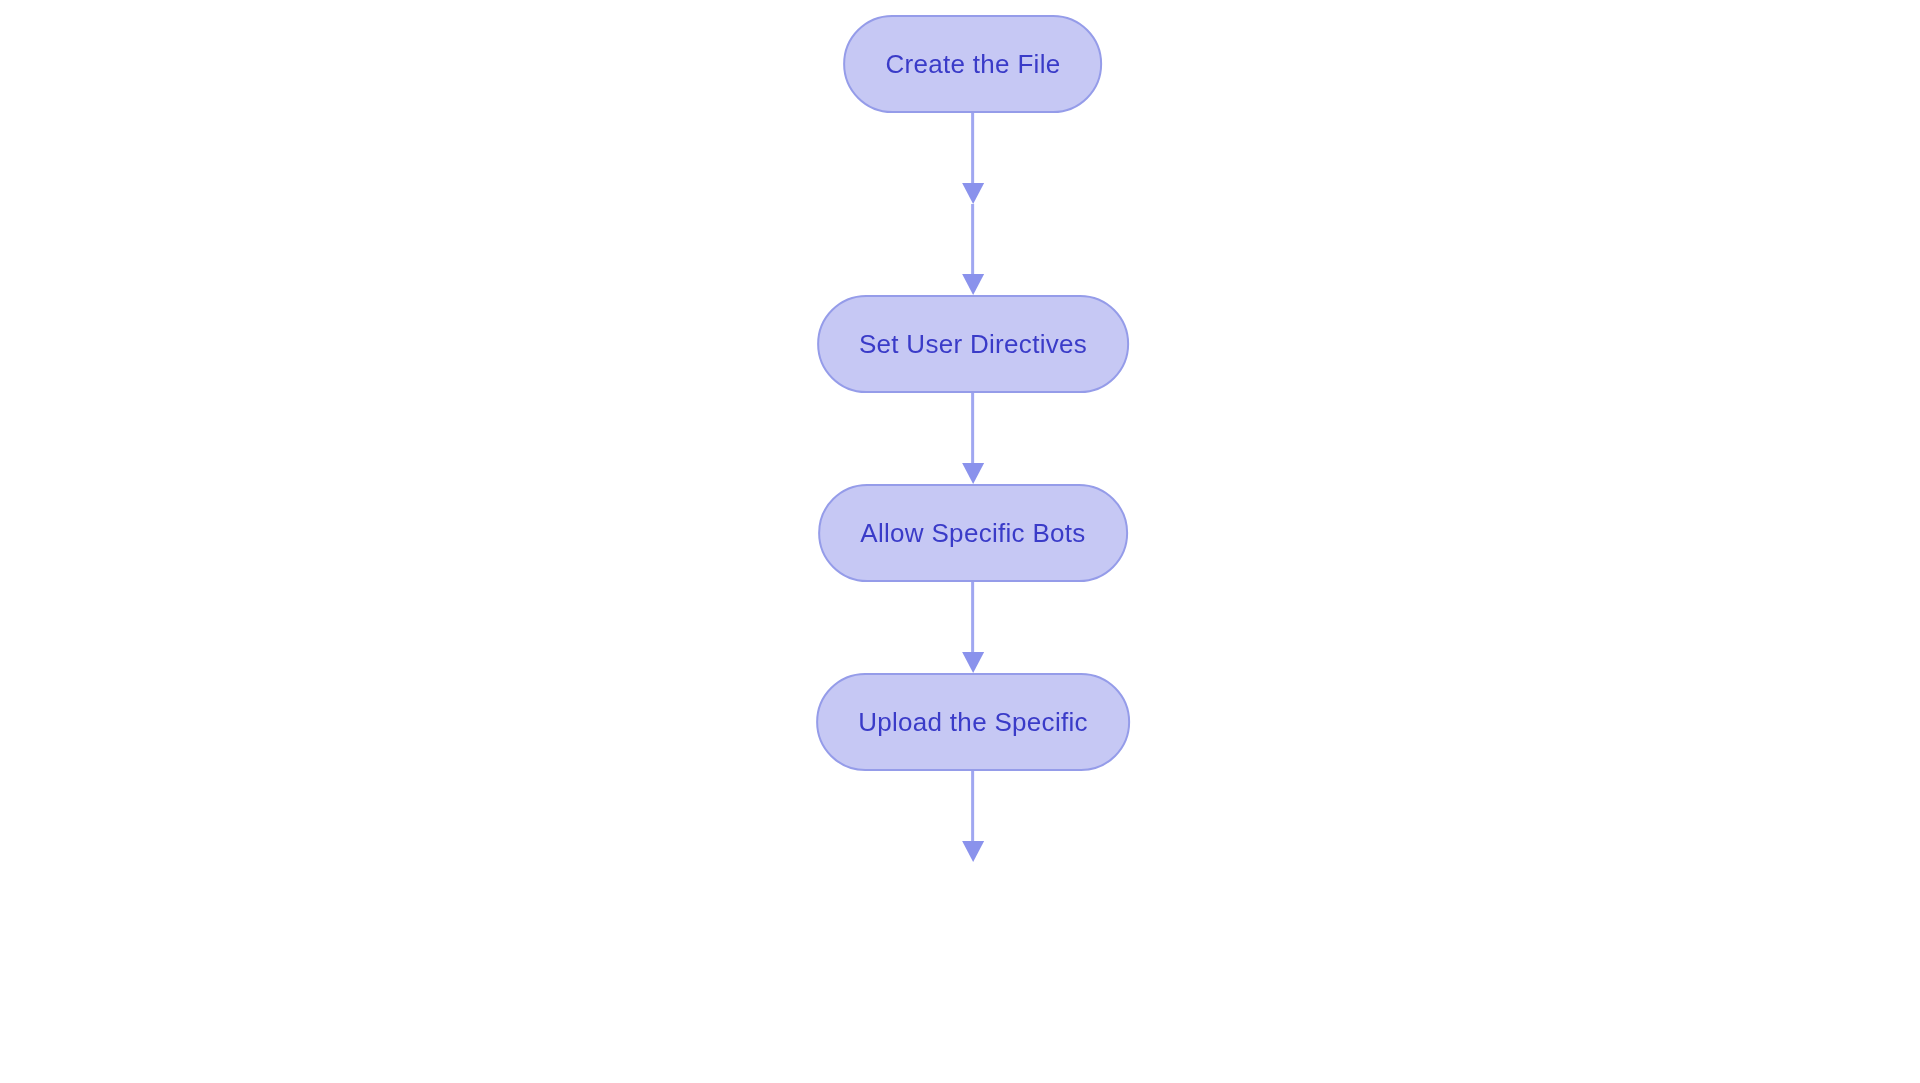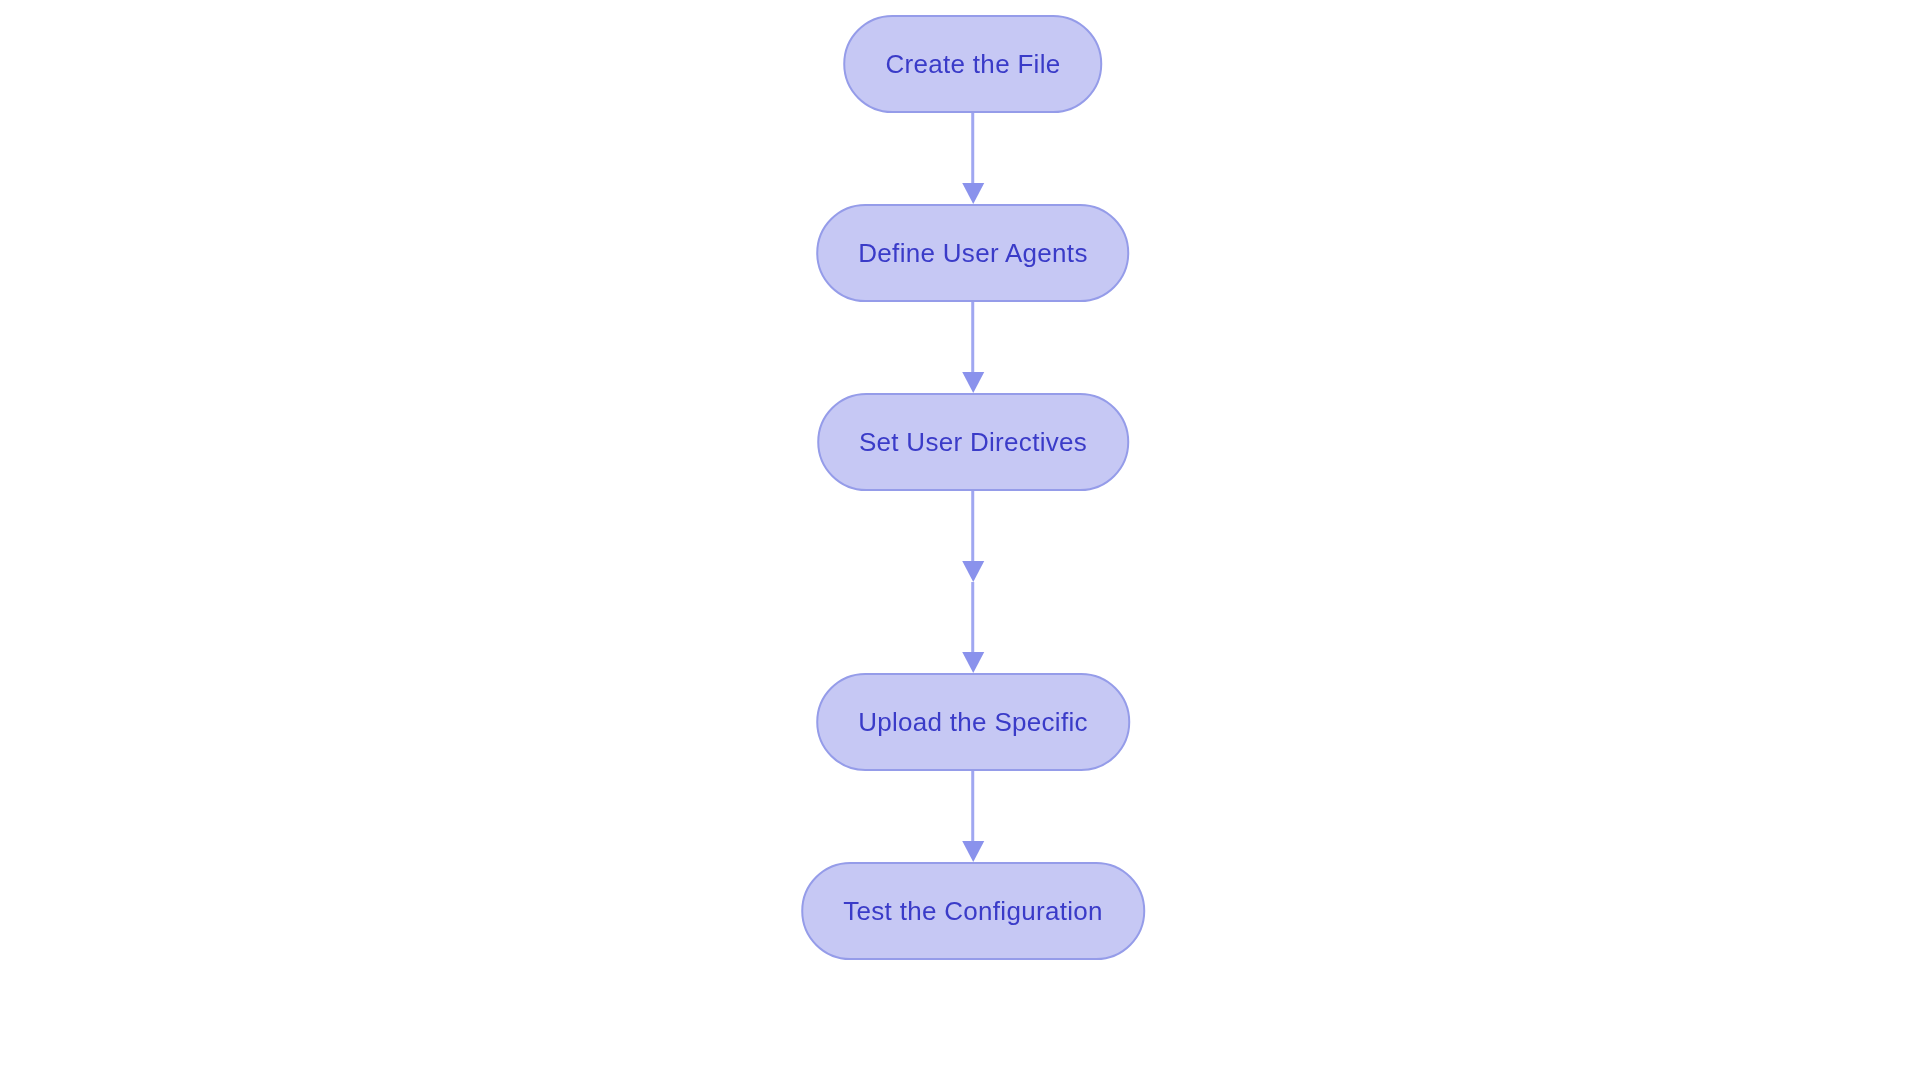--- a/index.html
+++ b/index.html
@@ -74,51 +74,48 @@
 
     <div class="flow-node">
       <span>Create the File</span>
     </div>
 
     <div class="connector">
       <div class="connector-line"></div>
       <div class="arrowhead-icon"></div>
     </div>
 
-    <div class="flow-node">
-      <span>Define User Agents</span>
-    </div>
 
     <div class="connector">
       <div class="connector-line"></div>
       <div class="arrowhead-icon"></div>
     </div>
 
     <div class="flow-node">
       <span>Set User Directives</span>
     </div>
 
     <div class="connector">
       <div class="connector-line"></div>
       <div class="arrowhead-icon"></div>
     </div>
 
+    <div class="flow-node">
+      <span>Allow Specific Bots</span>
+    </div>
 
     <div class="connector">
       <div class="connector-line"></div>
       <div class="arrowhead-icon"></div>
     </div>
 
     <div class="flow-node">
       <span>Upload the Specific</span>
     </div>
 
     <div class="connector">
       <div class="connector-line"></div>
       <div class="arrowhead-icon"></div>
     </div>
 
-    <div class="flow-node">
-      <span>Test the Configuration</span>
-    </div>
 
   </div>
 </div>
 
 </body></html>

